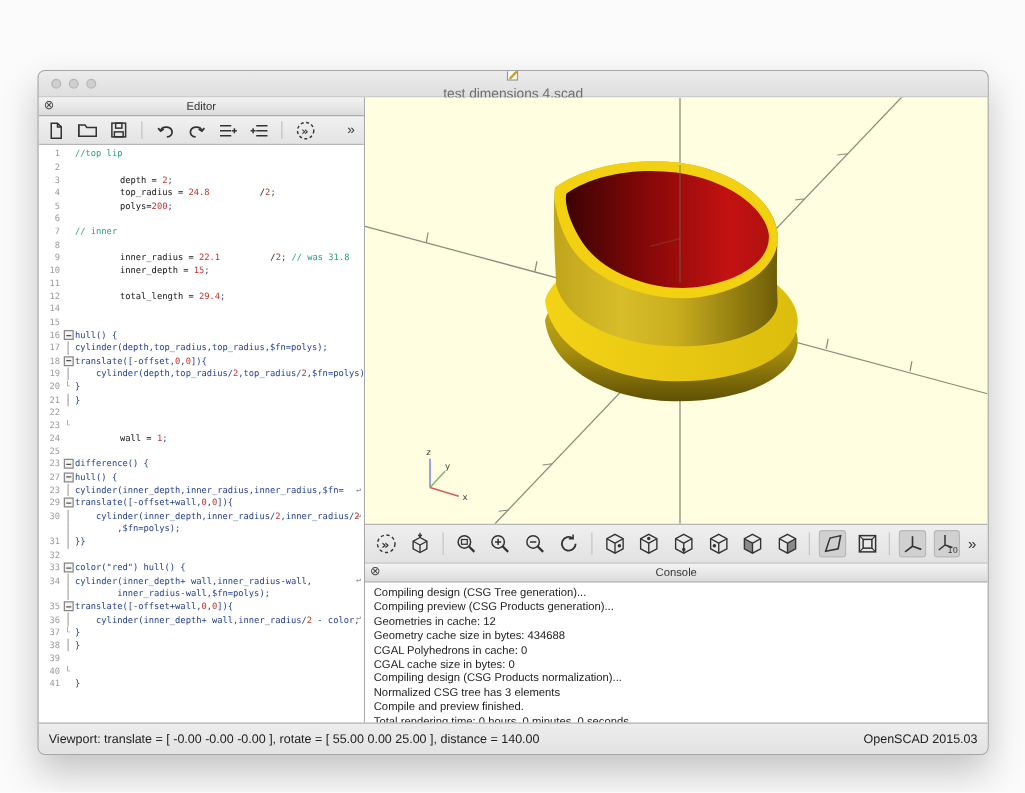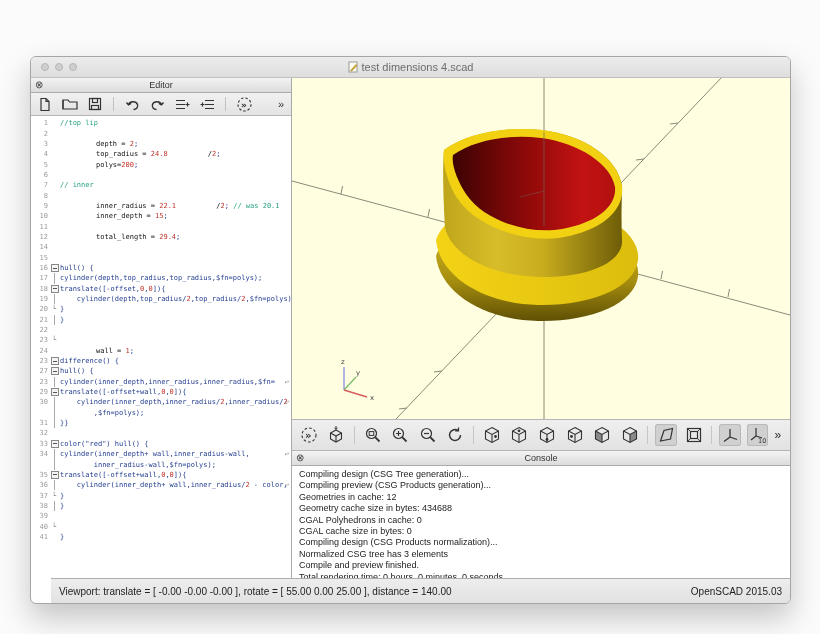--- a/index.html
+++ b/index.html
@@ -6,21 +6,21 @@
   body{font-family:"Liberation Sans", sans-serif; background:#fbfbfb;}
   .stage{position:relative;width:820px;height:634px;background:#fbfbfb;overflow:hidden;}
   .window{position:absolute;left:30px;top:56px;width:759px;height:546px;background:#fff;
           border:1px solid #a6a6a6;border-radius:6px;box-shadow:0 14px 30px rgba(0,0,0,.22);
           display:flex;flex-direction:column;overflow:hidden;}
   
   .titlebar{height:20px;background:linear-gradient(#ececec,#dedede);border-bottom:1px solid #bfbfbf;
             position:relative;display:flex;align-items:center;justify-content:center;flex:0 0 auto;}
   .traffic{position:absolute;left:10px;top:6px;display:flex;gap:6px;}
   .traffic span{width:8px;height:8px;border-radius:50%;background:#cfcfcf;border:1px solid #b7b7b7;box-sizing:border-box;}
-  .wtitle{font-size:11px;color:#6d6d6d;display:flex;align-items:center;gap:4px;}
+  .wtitle{font-size:11px;color:#6d6d6d;display:flex;align-items:center;gap:4px;flex-direction:column;}
   
   .main{flex:1;display:flex;min-height:0;}
   .editor-col{width:260px;flex:0 0 auto;border-right:1px solid #a9a9a9;display:flex;flex-direction:column;background:#fff;}
   .right-col{flex:1;display:flex;flex-direction:column;min-width:0;}
   
   .phead{height:14px;background:linear-gradient(#f3f3f3,#dcdcdc);border-bottom:1px solid #ababab;
          position:relative;display:flex;align-items:center;justify-content:center;flex:0 0 auto;}
   .phead .ptitle{font-size:9px;color:#333;}
   .pclose{position:absolute;left:4px;top:0px;font-size:10px;line-height:14px;color:#444;cursor:default;}
   
@@ -49,21 +49,21 @@
   .vtoolbar{height:30px;background:linear-gradient(#efefef,#e2e2e2);border-bottom:1px solid #b5b5b5;
             display:flex;align-items:center;gap:6px;padding:0 6px;flex:0 0 auto;}
   .vbtn{width:22px;height:22px;display:flex;align-items:center;justify-content:center;border-radius:3px;}
   .vbtn.pressed{background:#d0d0d0;box-shadow:inset 0 0 0 1px #b9b9b9;}
   .vsep{width:1px;height:18px;background:#c6c6c6;margin:0 1px;}
   .vmore{margin-left:auto;font-size:12px;color:#333;padding-right:3px;}
   
   .console-body{flex:1;background:#fff;overflow:hidden;padding:3px 7px;font-size:9px;color:#222;line-height:11.4px;}
   
   .statusbar{height:24px;background:linear-gradient(#ededed,#e2e2e2);border-top:1px solid #aeaeae;
-             display:flex;align-items:center;justify-content:space-between;padding:0 8px;font-size:10px;color:#222;flex:0 0 auto;margin-left:20px;}
+             display:flex;align-items:center;justify-content:space-between;padding:0 8px;font-size:10px;color:#222;flex:0 0 auto;}
 </style>
 </head>
 <body>
 
 <div class="stage">
   <div class="window">
 
     <div class="titlebar">
       <div class="traffic">
         <span></span>
@@ -180,21 +180,21 @@
                 <span class="ctext"><span class="sc">// inner</span></span>
               </div>
               <div class="crow">
                 <span class="cnum">8</span>
                 <span class="cfold"></span>
                 <span class="ctext"></span>
               </div>
               <div class="crow">
                 <span class="cnum">9</span>
                 <span class="cfold"></span>
-                <span class="ctext"><span class="sd">inner_radius = </span><span class="sn">22.1</span><span class="sd"> /</span><span class="sn">2</span><span class="sk">; </span><span class="sc">// was 20.1</span></span>
+                <span class="ctext"><span class="sd">inner_radius = </span><span class="sn">22.1</span><span class="sd"> /</span><span class="sn">2</span><span class="sk">; </span><span class="sc">// was 31.8</span></span>
               </div>
               <div class="crow">
                 <span class="cnum">10</span>
                 <span class="cfold"></span>
                 <span class="ctext"><span class="sd">inner_depth = </span><span class="sn">15</span><span class="sk">;</span></span>
               </div>
               <div class="crow">
                 <span class="cnum">11</span>
                 <span class="cfold"></span>
                 <span class="ctext"></span>
@@ -265,20 +265,25 @@
                 <span class="cnum">23</span>
                 <span class="cfold">
                   <span class="fend">└</span>
                 </span>
                 <span class="ctext"></span>
               </div>
               <div class="crow">
                 <span class="cnum">24</span>
                 <span class="cfold"></span>
                 <span class="ctext"><span class="sd">wall = </span><span class="sn">1</span><span class="sk">;</span></span>
+              </div>
+              <div class="crow">
+                <span class="cnum">25</span>
+                <span class="cfold"></span>
+                <span class="ctext"></span>
               </div>
               <div class="crow">
                 <span class="cnum">23</span>
                 <span class="cfold">
                   <span class="fbox"></span>
                 </span>
                 <span class="ctext"><span class="sk">difference() {</span></span>
               </div>
               <div class="crow">
                 <span class="cnum">27</span>

